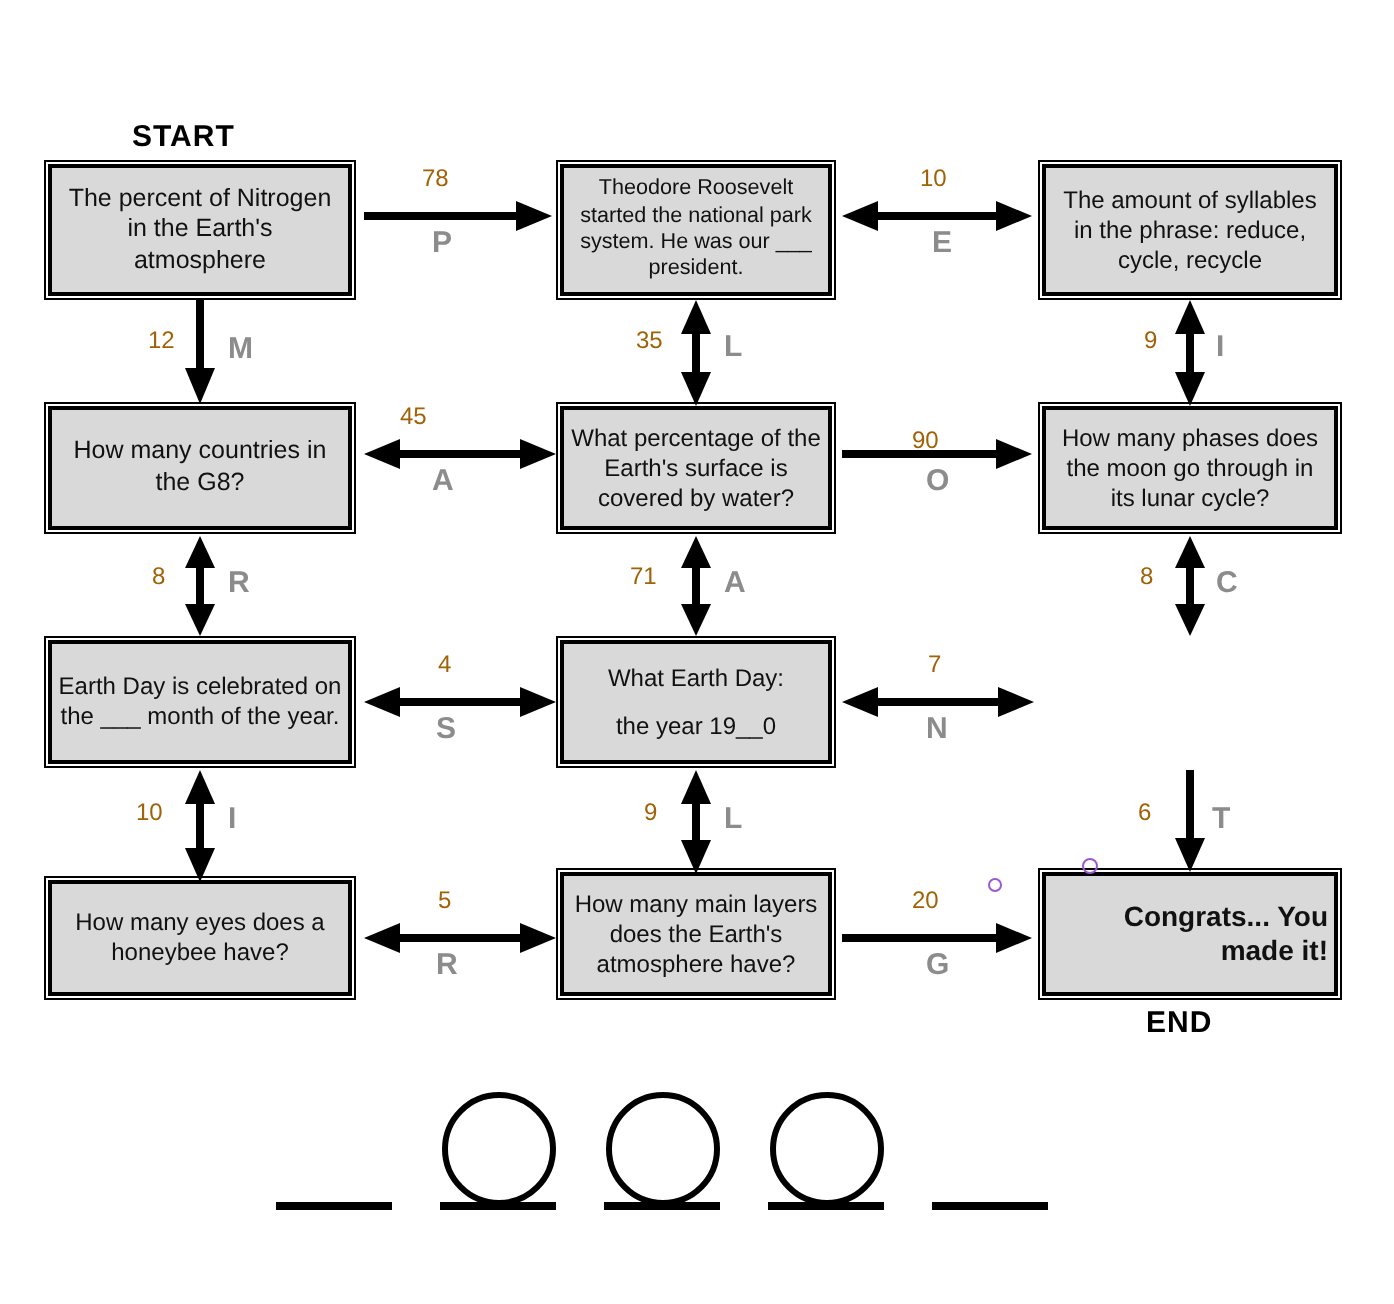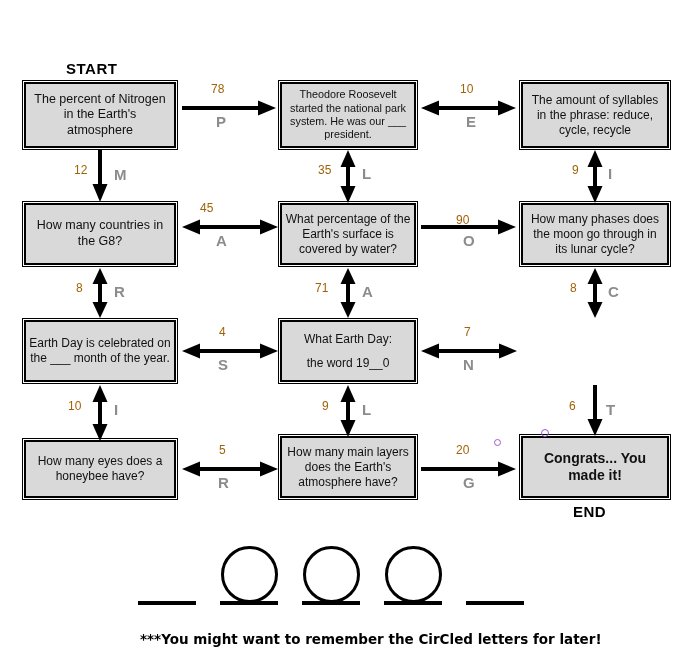--- a/index.html
+++ b/index.html
@@ -125,34 +125,34 @@
     <span class="txt">Earth Day is celebrated on the ___ month of the year.</span>
   </div>
 
   <div class="qbox s12" style="left:521px;top:203px;width:148px;height:62px;">
     <span class="txt">How many phases does the moon go through in its lunar cycle?</span>
   </div>
 
   <div class="qbox s12" style="left:280px;top:320px;width:136px;height:62px;">
     <span class="txt spaced">
       <span>What Earth Day:</span><br>
-      <span>the word 19__0</span>
+      <span>the year 19__0</span>
     </span>
   </div>
 
 
   <div class="qbox s12" style="left:24px;top:440px;width:152px;height:58px;">
     <span class="txt">How many eyes does a honeybee have?</span>
   </div>
 
   <div class="qbox s12" style="left:280px;top:436px;width:136px;height:62px;">
     <span class="txt">How many main layers does the Earth's atmosphere have?</span>
   </div>
 
-  <div class="qbox endbox" style="left:521px;top:436px;width:148px;height:62px;">
+  <div class="qbox endbox" style="left:521px;top:436px;width:148px;height:62px;text-align:right;">
     <span class="txt">Congrats... You made it!</span>
   </div>
 
   <div class="arrow" style="left:182px;top:100px;">
     <svg width="96" height="16" viewBox="0 0 96 16">
       <line x1="0" y1="8" x2="80" y2="8" stroke="#000" stroke-width="4"></line>
       <polygon points="94,8 76,0.5 76,15.5" fill="#000"></polygon>
     </svg>
   </div>
   <div class="alab" style="left:211px;top:82px;">78</div>
@@ -323,15 +323,14 @@
   <div class="ocircle" style="left:221px;top:546px;width:57px;height:57px;"></div>
 
   <div class="blank" style="left:302px;top:601px;width:58px;"></div>
   <div class="ocircle" style="left:303px;top:546px;width:57px;height:57px;"></div>
 
   <div class="blank" style="left:384px;top:601px;width:58px;"></div>
   <div class="ocircle" style="left:385px;top:546px;width:57px;height:57px;"></div>
 
   <div class="blank" style="left:466px;top:601px;width:58px;"></div>
 
-  <div class="footnote" style="left:140px;top:631px;">***You might want to remember the CirCled letters for later!</div>
 
 </div>
 
 </body></html>

